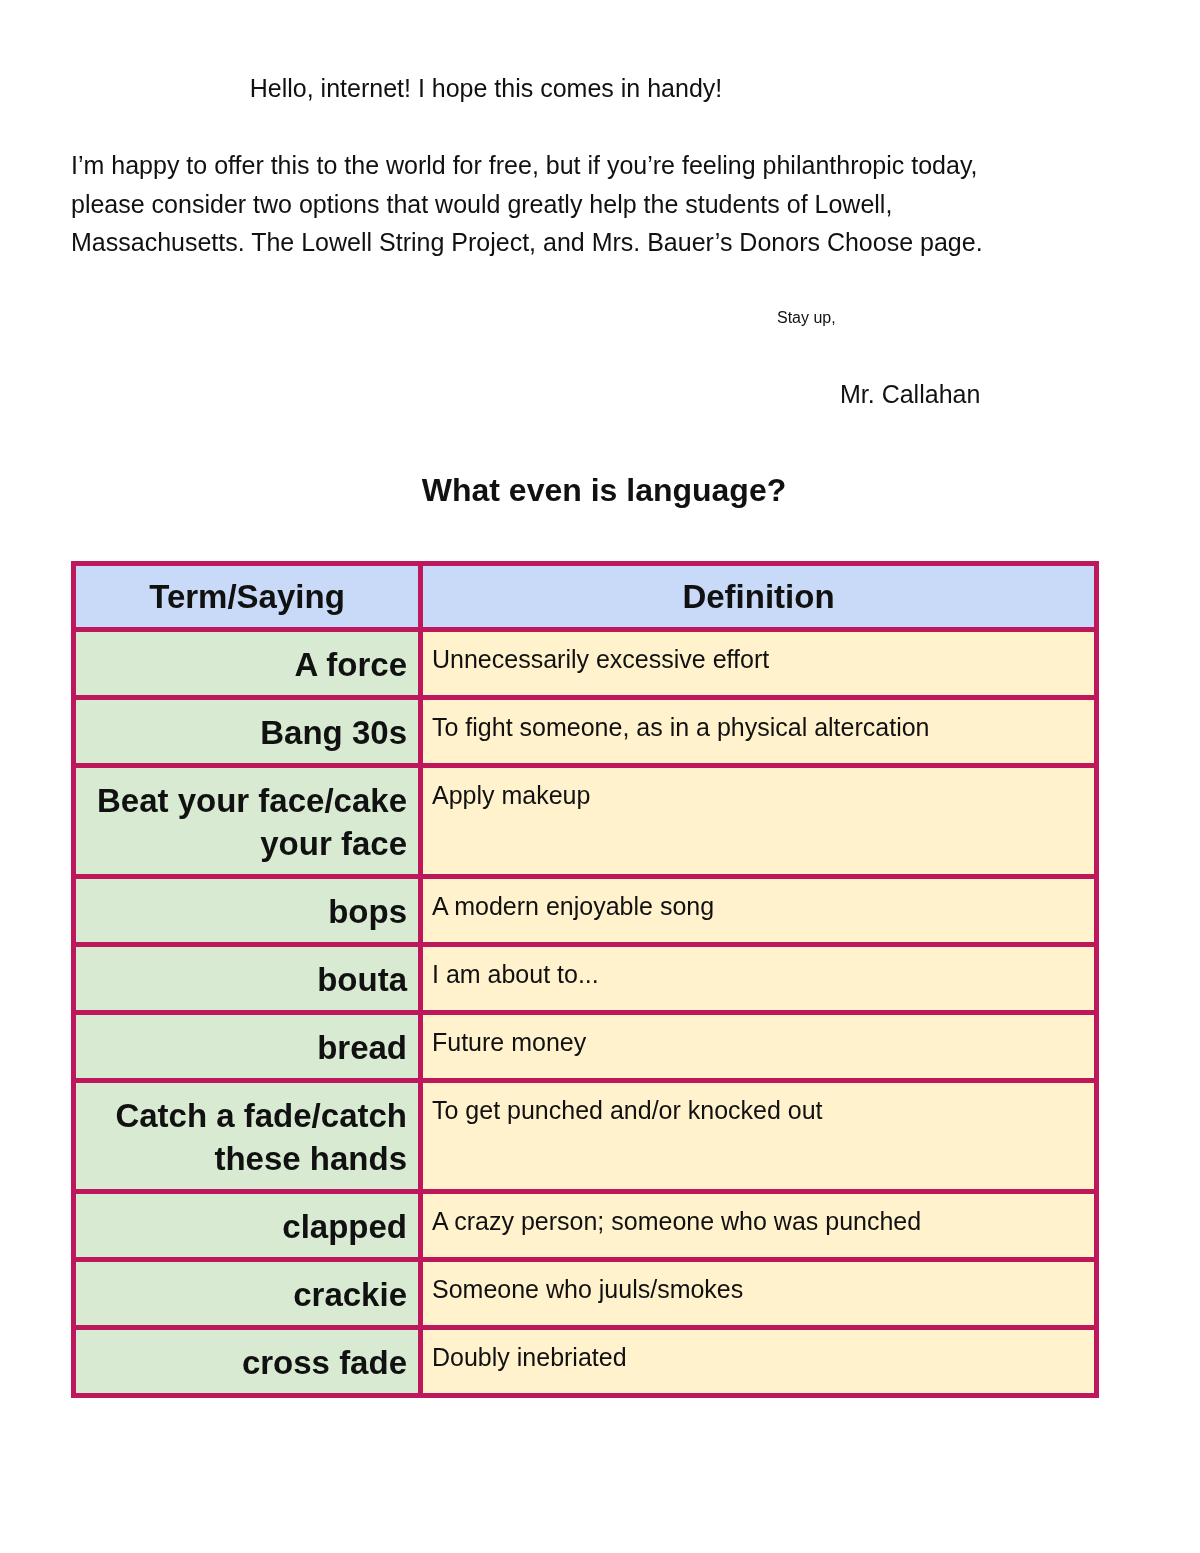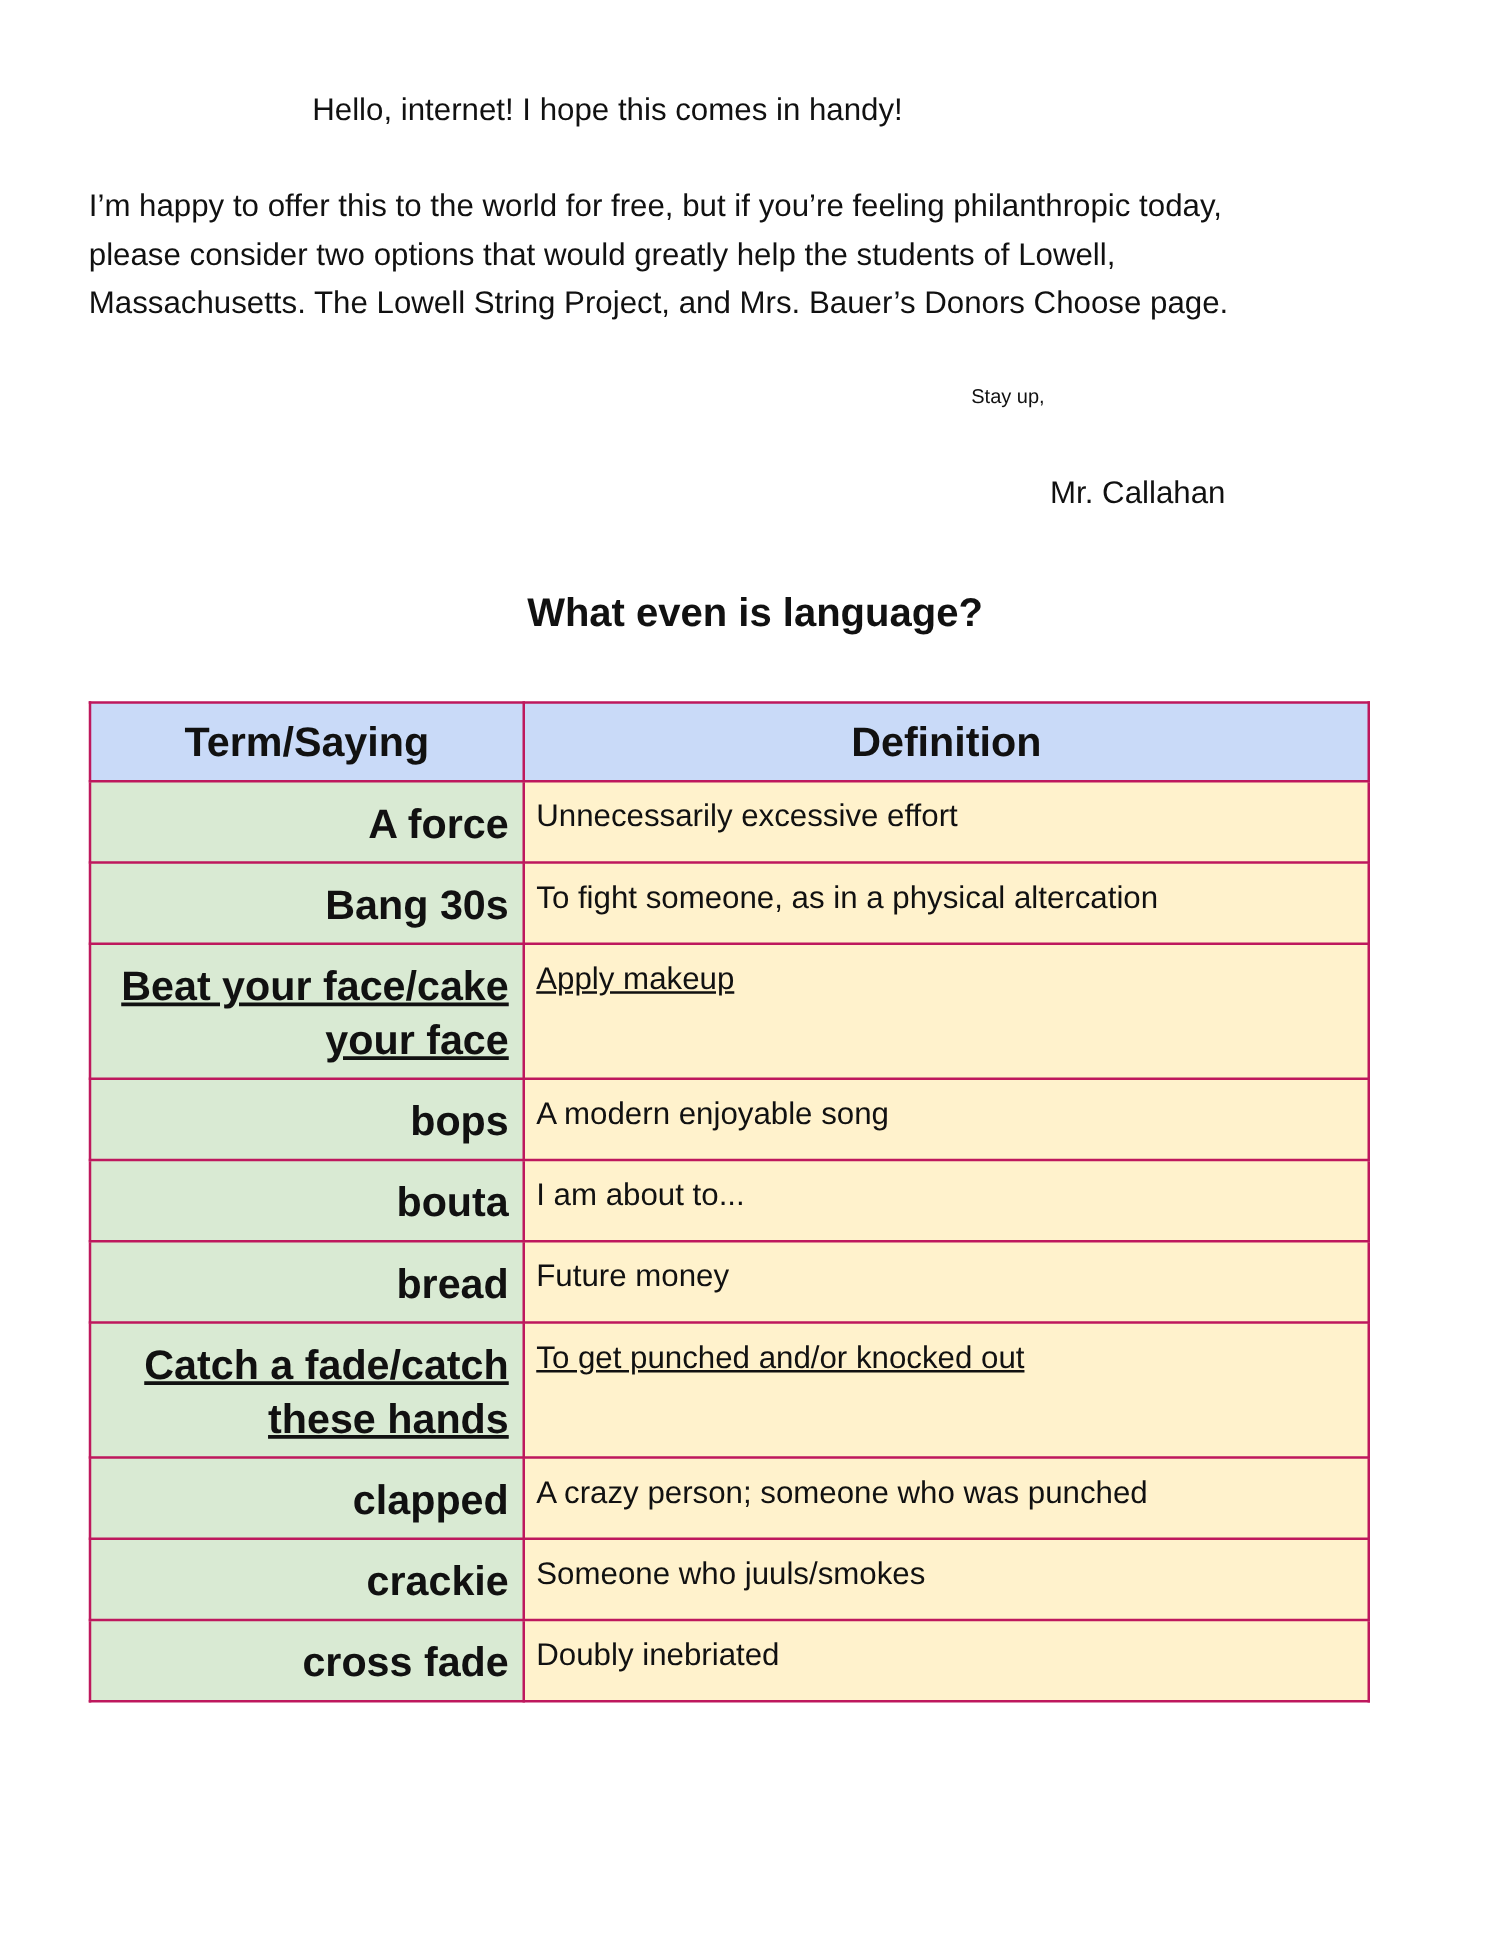--- a/index.html
+++ b/index.html
@@ -61,21 +61,21 @@
     table.glossary {
       position: absolute;
       top: 561px;
       left: 71px;
       width: 1023px;
       border-collapse: collapse;
       table-layout: fixed;
     }
     table.glossary th,
     table.glossary td {
-      border: 2px solid #be185d;
+      border: 5px solid #be185d;
       vertical-align: top;
     }
     table.glossary th {
       background: #c9daf8;
       height: 61px;
       font-size: 33px;
       font-weight: bold;
       text-align: center;
       vertical-align: middle;
       padding: 0;
@@ -91,21 +91,21 @@
       padding: 11px 11px 9px 8px;
     }
     td.def {
       background: #fff2cc;
       font-size: 25px;
       line-height: 32px;
       text-align: left;
       padding: 11px 0 8px 9px;
     }
     tr.single td { height: 42px; }
-    tr.double td { height: 85px; text-decoration: underline; }
+    tr.double td { height: 85px; }
   </style>
 </head>
 <body>
 
 <div class="greeting">Hello, internet! I hope this comes in handy!</div>
 
 <p class="intro">
   <span>I’m happy to offer this to the world for free, but if you’re feeling philanthropic today,</span><br>
   <span>please consider two options that would greatly help the students of Lowell,</span><br>
   <span>Massachusetts. The Lowell String Project, and Mrs. Bauer’s Donors Choose page.</span>

